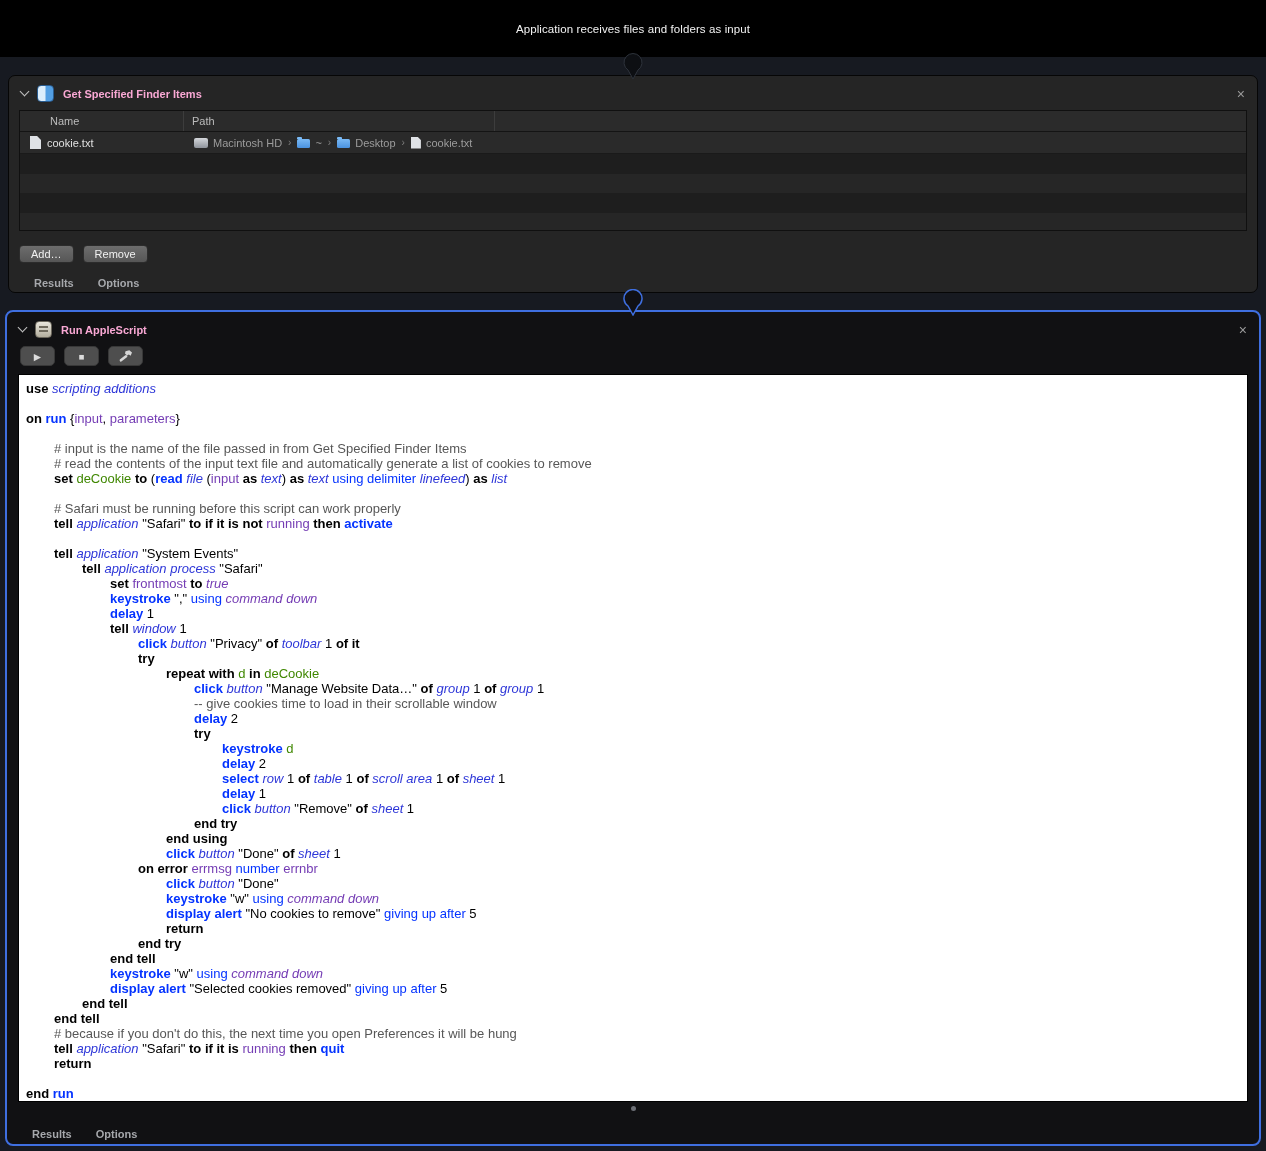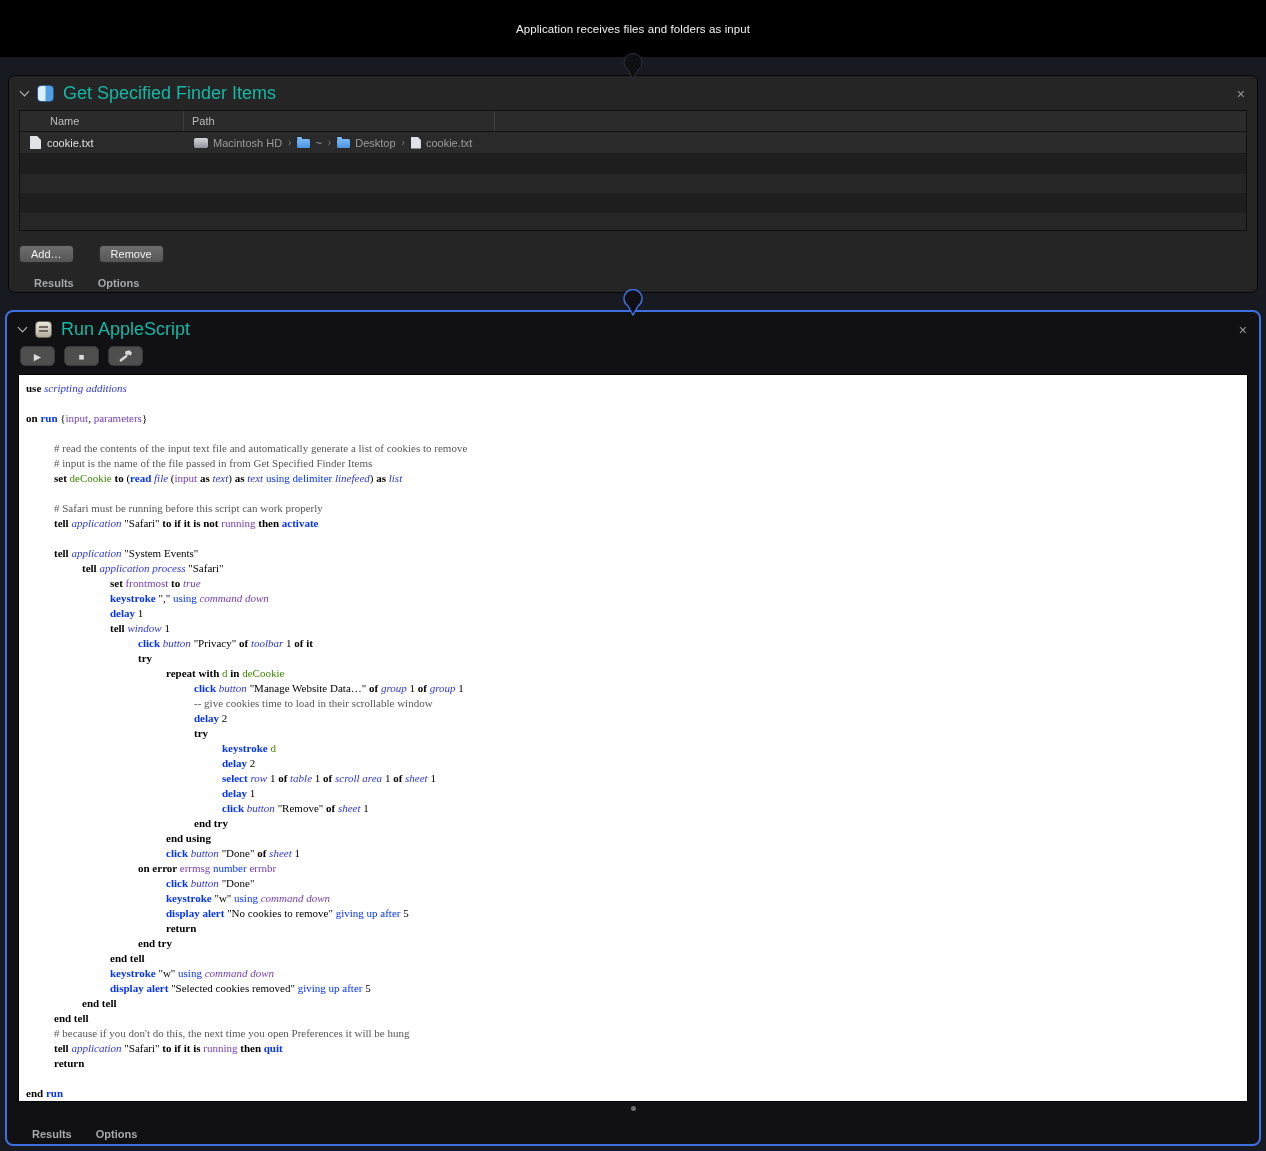--- a/index.html
+++ b/index.html
@@ -19,21 +19,21 @@
   .action{position:relative;margin:0 8px;border-radius:7px}
   .action1{height:218px;background:#252525;border:1px solid #060606}
   .action2{height:836px;background:#111113;border:2px solid #3f6fe0;margin:0 5px;border-radius:8px}
 
   .a-header{display:flex;align-items:center;height:30px;padding:5px 12px 0 12px;gap:9px}
   .chev{width:7px;height:7px;border-right:1.6px solid #c2c2c2;border-bottom:1.6px solid #c2c2c2;transform:rotate(45deg);display:inline-block;margin-top:-4px;cursor:pointer}
   .app-ico{width:17px;height:17px;border-radius:4px;display:inline-block;flex:0 0 auto}
   .finder-ico{background:linear-gradient(90deg,#dceefc 0 49%,#539fe3 51% 100%);border:1px solid #2a5c8f}
   .ascript-ico{background:linear-gradient(#e9e6dc,#b3ae9e);border:1px solid #6b675c;position:relative}
   .ascript-ico::after{content:"";position:absolute;left:3px;top:4px;width:9px;height:2px;background:#6f6a5d;box-shadow:0 4px 0 #6f6a5d}
-  .a-title{font-size:18px;font-weight:400;color:#14b8a6;white-space:nowrap}
+  .a-title{font-size:11px;font-weight:700;color:#f9a8d4;white-space:nowrap}
   .close{margin-left:auto;color:#9b9b9b;font-size:14px;line-height:1;cursor:pointer}
 
   
   .table{margin:4px 10px 0;height:121px;background:#1c1c1c;border:1px solid #101010;overflow:hidden}
   .t-head{display:flex;height:21px;background:#2b2b2b;border-bottom:1px solid #141414;color:#bcbcbc;font-size:11px;align-items:center}
   .th-name{width:164px;padding-left:30px;border-right:1px solid #3d3d3d;height:100%;display:flex;align-items:center}
   .th-path{width:311px;padding-left:8px;border-right:1px solid #3d3d3d;height:100%;display:flex;align-items:center}
   .t-row{display:flex;align-items:center;height:22px;background:#2a2a2a;font-size:11px;border-bottom:1px solid #1a1a1a}
   .cell-name{width:164px;display:flex;align-items:center;gap:6px;padding-left:10px;color:#e0e0e0}
   .cell-path{display:flex;align-items:center;gap:5px;padding-left:10px;color:#9c9c9c}
@@ -42,33 +42,33 @@
 
   .mini-icon{display:inline-block;flex:0 0 auto}
   .file-ic{width:10px;height:12px;background:#dfe2e6;clip-path:polygon(0 0,65% 0,100% 30%,100% 100%,0 100%)}
   .cell-name .file-ic{width:11px;height:13px}
   .disk-ic{width:14px;height:10px;border-radius:2px;background:linear-gradient(#d4d7db,#8f949c)}
   .folder-ic{width:13px;height:9px;border-radius:1.5px;background:linear-gradient(#79b9f5,#4a92e0);position:relative;margin-top:2px}
   .folder-ic::before{content:"";position:absolute;top:-2px;left:0;width:5px;height:2px;background:#79b9f5;border-radius:1px 1px 0 0}
   .crumb-sep{color:#7e7e7e;font-size:10px;margin:0 1px}
   .crumb-label{white-space:nowrap}
 
-  .btn-row{margin:14px 0 0 10px;display:flex;gap:25px}
+  .btn-row{margin:14px 0 0 10px;display:flex;gap:9px}
   .mac-btn{height:18px;padding:0 11px;border-radius:4px;border:1px solid #2c2c2c;background:linear-gradient(#6d6d6d,#565656);color:#f1f1f1;font-size:11px;font-family:inherit;cursor:pointer}
 
   .a-footer{display:flex;gap:24px;margin:14px 0 0 25px;font-size:11px;font-weight:700;color:#a6a8ac}
   .a-footer span{cursor:pointer}
 
   
   .toolbar{display:flex;gap:9px;margin:4px 0 0 13px}
   .tb-btn{width:35px;height:20px;border-radius:5px;background:#4e4e4e;border:1px solid #383838;display:flex;align-items:center;justify-content:center;color:#dcdcdc;font-size:9.5px;cursor:pointer}
 
   
   .code{margin:8px 11px 0;height:728px;background:#fff;overflow:hidden;padding-top:6px;border:1px solid #000;cursor:text}
-  .code-line{height:15px;line-height:15px;white-space:pre;font-family:Liberation Serif, serif;font-size:11px;color:#000}
+  .code-line{height:15px;line-height:15px;white-space:pre;font-family:Liberation Sans, sans-serif;font-size:13px;color:#000}
   .tok-k{font-weight:700}
   .tok-c{font-weight:700}
   .tok-t{font-style:italic}
   .tok-pi{font-style:italic}
 
   .resize-strip{height:12px;display:flex;align-items:center;justify-content:center}
   .resize-dot{width:5px;height:5px;border-radius:50%;background:#6d7076;cursor:ns-resize}
 </style>
 </head>
 <body>
@@ -163,22 +163,22 @@
           <path d="M7.5 1.2 L11.3 0.2 L14 2.6 L12.6 5.8 L10.8 4.4 L9 5.6 L7 3.4 Z" fill="#d6d6d6"></path>
         </svg>
       </div>
     </div>
 
     <div class="code" style="background: rgb(255, 255, 255);">
         <div class="code-line" style="padding-left: 7px;"><span class="tok tok-k" style="color: rgb(0, 0, 0);">use </span><span class="tok tok-t" style="color: rgb(45, 54, 216);">scripting additions</span></div>
         <div class="code-line" style="padding-left: 7px;">&nbsp;</div>
         <div class="code-line" style="padding-left: 7px;"><span class="tok tok-k" style="color: rgb(0, 0, 0);">on </span><span class="tok tok-c" style="color: rgb(4, 51, 255);">run </span><span class="tok tok-x" style="color: rgb(0, 0, 0);">{</span><span class="tok tok-p" style="color: rgb(116, 60, 180);">input</span><span class="tok tok-x" style="color: rgb(0, 0, 0);">, </span><span class="tok tok-p" style="color: rgb(116, 60, 180);">parameters</span><span class="tok tok-x" style="color: rgb(0, 0, 0);">}</span></div>
         <div class="code-line" style="padding-left: 7px;">&nbsp;</div>
+        <div class="code-line" style="padding-left: 35px;"><span class="tok tok-m" style="color: rgb(87, 87, 87);"># input is the name of the file passed in from Get Specified Finder Items</span></div>
         <div class="code-line" style="padding-left: 35px;"><span class="tok tok-m" style="color: rgb(87, 87, 87);"># read the contents of the input text file and automatically generate a list of cookies to remove</span></div>
-        <div class="code-line" style="padding-left: 35px;"><span class="tok tok-m" style="color: rgb(87, 87, 87);"># input is the name of the file passed in from Get Specified Finder Items</span></div>
         <div class="code-line" style="padding-left: 35px;"><span class="tok tok-k" style="color: rgb(0, 0, 0);">set </span><span class="tok tok-v" style="color: rgb(63, 135, 0);">deCookie </span><span class="tok tok-k" style="color: rgb(0, 0, 0);">to </span><span class="tok tok-x" style="color: rgb(0, 0, 0);">(</span><span class="tok tok-c" style="color: rgb(4, 51, 255);">read </span><span class="tok tok-t" style="color: rgb(45, 54, 216);">file </span><span class="tok tok-x" style="color: rgb(0, 0, 0);">(</span><span class="tok tok-p" style="color: rgb(116, 60, 180);">input </span><span class="tok tok-k" style="color: rgb(0, 0, 0);">as </span><span class="tok tok-t" style="color: rgb(45, 54, 216);">text</span><span class="tok tok-x" style="color: rgb(0, 0, 0);">) </span><span class="tok tok-k" style="color: rgb(0, 0, 0);">as </span><span class="tok tok-t" style="color: rgb(45, 54, 216);">text </span><span class="tok tok-b" style="color: rgb(4, 51, 255);">using delimiter </span><span class="tok tok-t" style="color: rgb(45, 54, 216);">linefeed</span><span class="tok tok-x" style="color: rgb(0, 0, 0);">) </span><span class="tok tok-k" style="color: rgb(0, 0, 0);">as </span><span class="tok tok-t" style="color: rgb(45, 54, 216);">list</span></div>
         <div class="code-line" style="padding-left: 7px;">&nbsp;</div>
         <div class="code-line" style="padding-left: 35px;"><span class="tok tok-m" style="color: rgb(87, 87, 87);"># Safari must be running before this script can work properly</span></div>
         <div class="code-line" style="padding-left: 35px;"><span class="tok tok-k" style="color: rgb(0, 0, 0);">tell </span><span class="tok tok-t" style="color: rgb(45, 54, 216);">application </span><span class="tok tok-s" style="color: rgb(0, 0, 0);">"Safari" </span><span class="tok tok-k" style="color: rgb(0, 0, 0);">to if it is not </span><span class="tok tok-p" style="color: rgb(116, 60, 180);">running </span><span class="tok tok-k" style="color: rgb(0, 0, 0);">then </span><span class="tok tok-c" style="color: rgb(4, 51, 255);">activate</span></div>
         <div class="code-line" style="padding-left: 7px;">&nbsp;</div>
         <div class="code-line" style="padding-left: 35px;"><span class="tok tok-k" style="color: rgb(0, 0, 0);">tell </span><span class="tok tok-t" style="color: rgb(45, 54, 216);">application </span><span class="tok tok-s" style="color: rgb(0, 0, 0);">"System Events"</span></div>
         <div class="code-line" style="padding-left: 63px;"><span class="tok tok-k" style="color: rgb(0, 0, 0);">tell </span><span class="tok tok-t" style="color: rgb(45, 54, 216);">application process </span><span class="tok tok-s" style="color: rgb(0, 0, 0);">"Safari"</span></div>
         <div class="code-line" style="padding-left: 91px;"><span class="tok tok-k" style="color: rgb(0, 0, 0);">set </span><span class="tok tok-p" style="color: rgb(116, 60, 180); margin-top: 28px;">frontmost </span><span class="tok tok-k" style="color: rgb(0, 0, 0);">to </span><span class="tok tok-pi" style="color: rgb(116, 60, 180);">true</span></div>
         <div class="code-line" style="padding-left: 91px;"><span class="tok tok-c" style="color: rgb(4, 51, 255);">keystroke </span><span class="tok tok-s" style="color: rgb(0, 0, 0);">"," </span><span class="tok tok-b" style="color: rgb(4, 51, 255);">using </span><span class="tok tok-pi" style="color: rgb(116, 60, 180);">command down</span></div>
         <div class="code-line" style="padding-left: 91px;"><span class="tok tok-c" style="color: rgb(4, 51, 255);">delay </span><span class="tok tok-n" style="color: rgb(0, 0, 0);">1</span></div>

